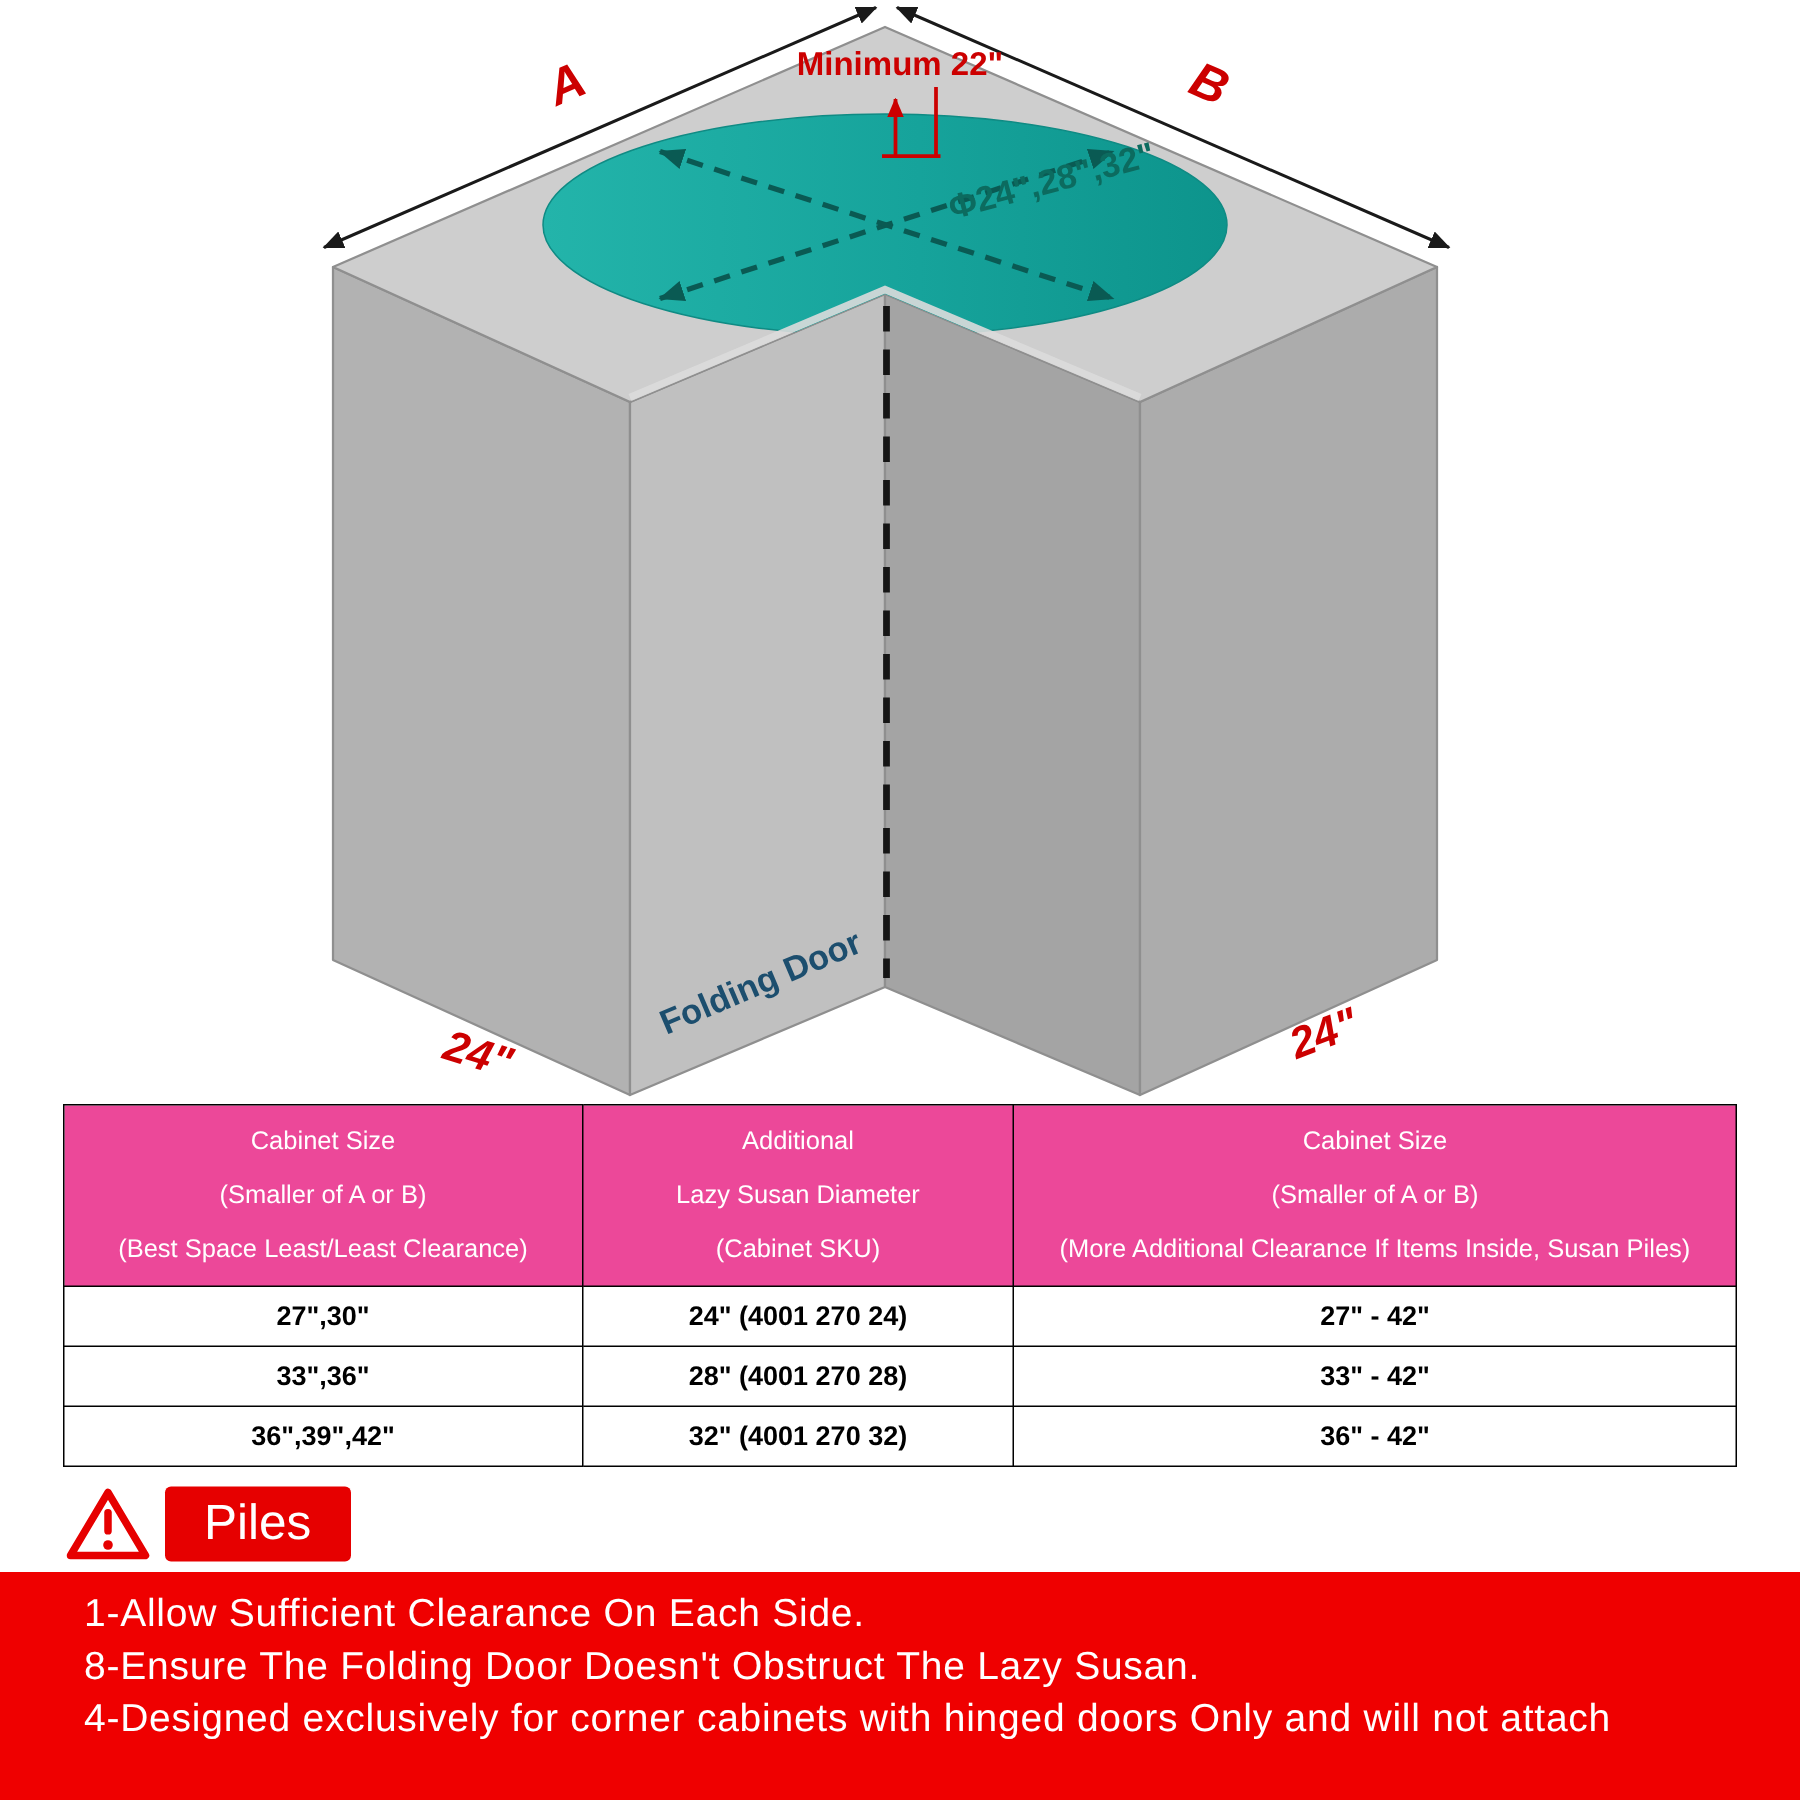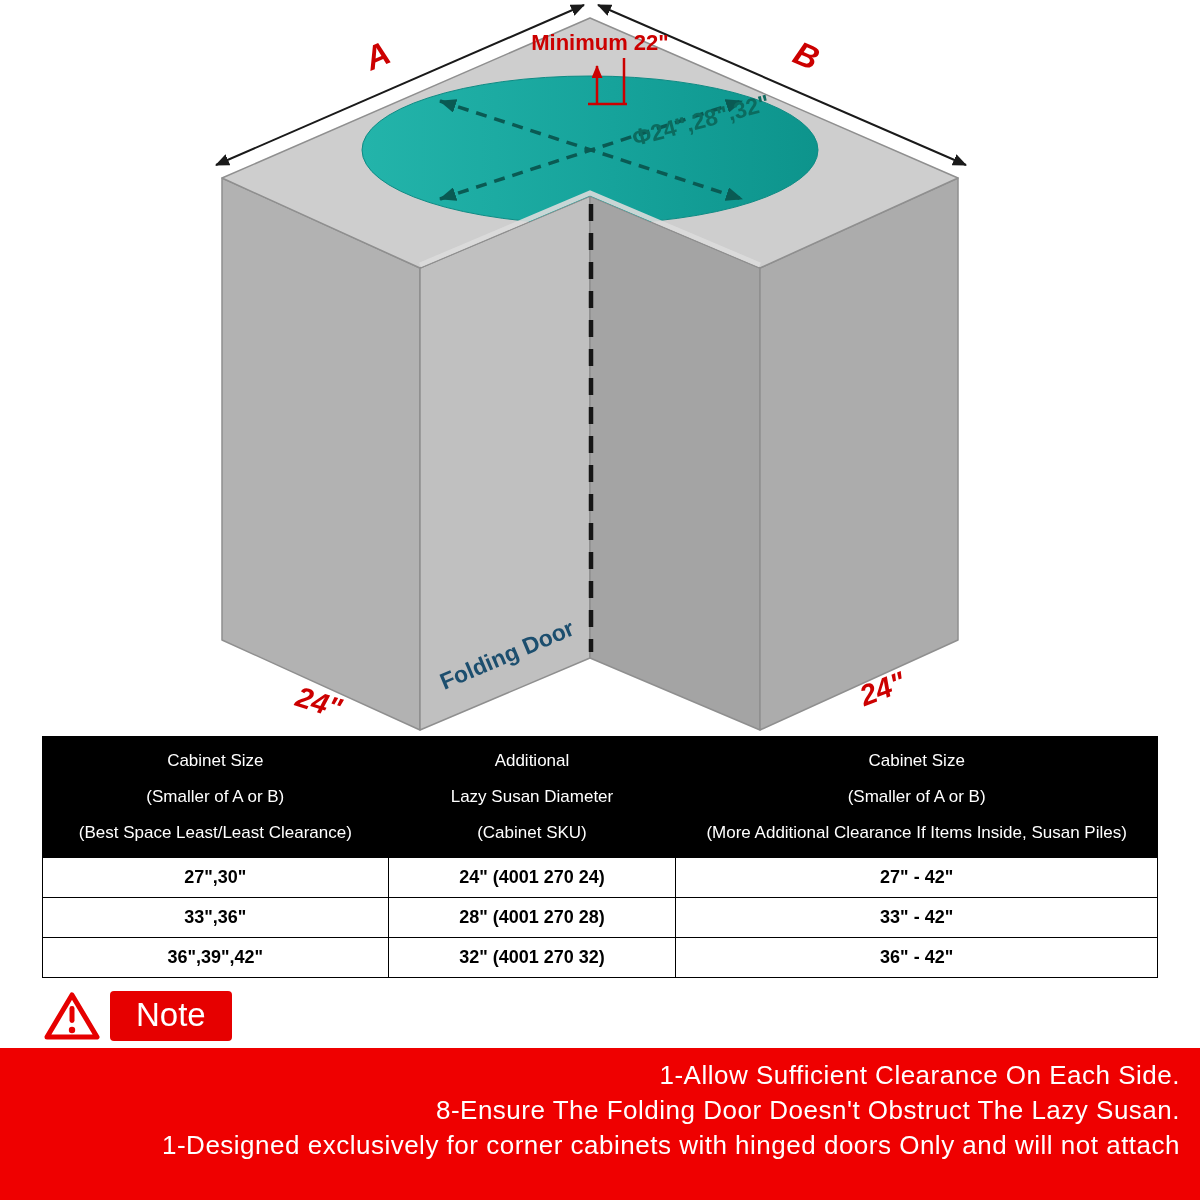--- a/index.html
+++ b/index.html
@@ -10,31 +10,31 @@
   .diagram { display:block; }
   .svg-dim-ab { fill:#cc0000; font:italic 700 33px "Liberation Sans", sans-serif; text-anchor:middle; }
   .svg-min22 { fill:#cc0000; font:700 22px "Liberation Sans", sans-serif; text-anchor:middle; }
   .svg-diam  { fill:#0c6b5f; font:700 23px "Liberation Sans", sans-serif; text-anchor:middle; }
   .svg-fold  { fill:#1c4e6e; font:700 23px "Liberation Sans", sans-serif; text-anchor:middle; }
   .svg-depth { fill:#cc0000; font:italic 700 29px "Liberation Sans", sans-serif; text-anchor:middle; }
 
   
   .spec-table { width:1116px; margin:4px 42px 0 42px; border-collapse:collapse; table-layout:fixed; }
   .spec-table th, .spec-table td { border:1.5px solid #000; text-align:center; }
-  .spec-table th { background:#000000; color:#fff; font-weight:400; font-size:17px; padding:6px 4px; }
+  .spec-table th { background:#ec4899; color:#fff; font-weight:400; font-size:17px; padding:6px 4px; }
   .spec-table th div { line-height:36px; }
   .spec-table td { font-size:18px; font-weight:600; color:#000; padding:9px 4px; background:#fff; }
 
   
   .note-row { display:flex; align-items:center; gap:10px; margin:12px 0 6px 44px; height:52px; }
   .note-badge { background:#e60000; color:#fff; font-size:33px; line-height:1; padding:7px 26px 10px 26px; border-radius:4px; }
 
   
   .banner { background:#ef0000; color:#fff; margin-top:2px; padding:10px 20px 12px 56px; height:138px; }
-  .banner div { font-size:26px; line-height:35px; letter-spacing:0.5px;text-align:right; }
+  .banner div { font-size:26px; line-height:35px; letter-spacing:0.5px; }
 </style>
 </head>
 <body>
 
 <div class="page">
 
   <svg class="diagram" width="1200" height="732" viewBox="0 0 1200 732">
     <defs>
       <linearGradient id="tealGrad" x1="0" y1="0" x2="1" y2="0">
         <stop offset="0" stop-color="#23b4aa"></stop>
@@ -141,22 +141,22 @@
       </tr>
     </tbody>
   </table>
 
   <div class="note-row">
     <svg width="56" height="50" viewBox="0 0 56 50">
       <path d="M28 4 L53 46 L3 46 Z" fill="#ffffff" stroke="#e60000" stroke-width="5" stroke-linejoin="round"></path>
       <rect x="25.5" y="15" width="5" height="17" rx="2.4" fill="#e60000"></rect>
       <circle cx="28" cy="39" r="3.2" fill="#e60000"></circle>
     </svg>
-    <div class="note-badge">Note</div>
+    <div class="note-badge">Piles</div>
   </div>
 
   <div class="banner">
     <div>1-Allow Sufficient Clearance On Each Side.</div>
     <div>8-Ensure The Folding Door Doesn't Obstruct The Lazy Susan.</div>
-    <div>1-Designed exclusively for corner cabinets with hinged doors Only and will not attach</div>
+    <div>4-Designed exclusively for corner cabinets with hinged doors Only and will not attach</div>
   </div>
 
 </div>
 
 </body></html>

